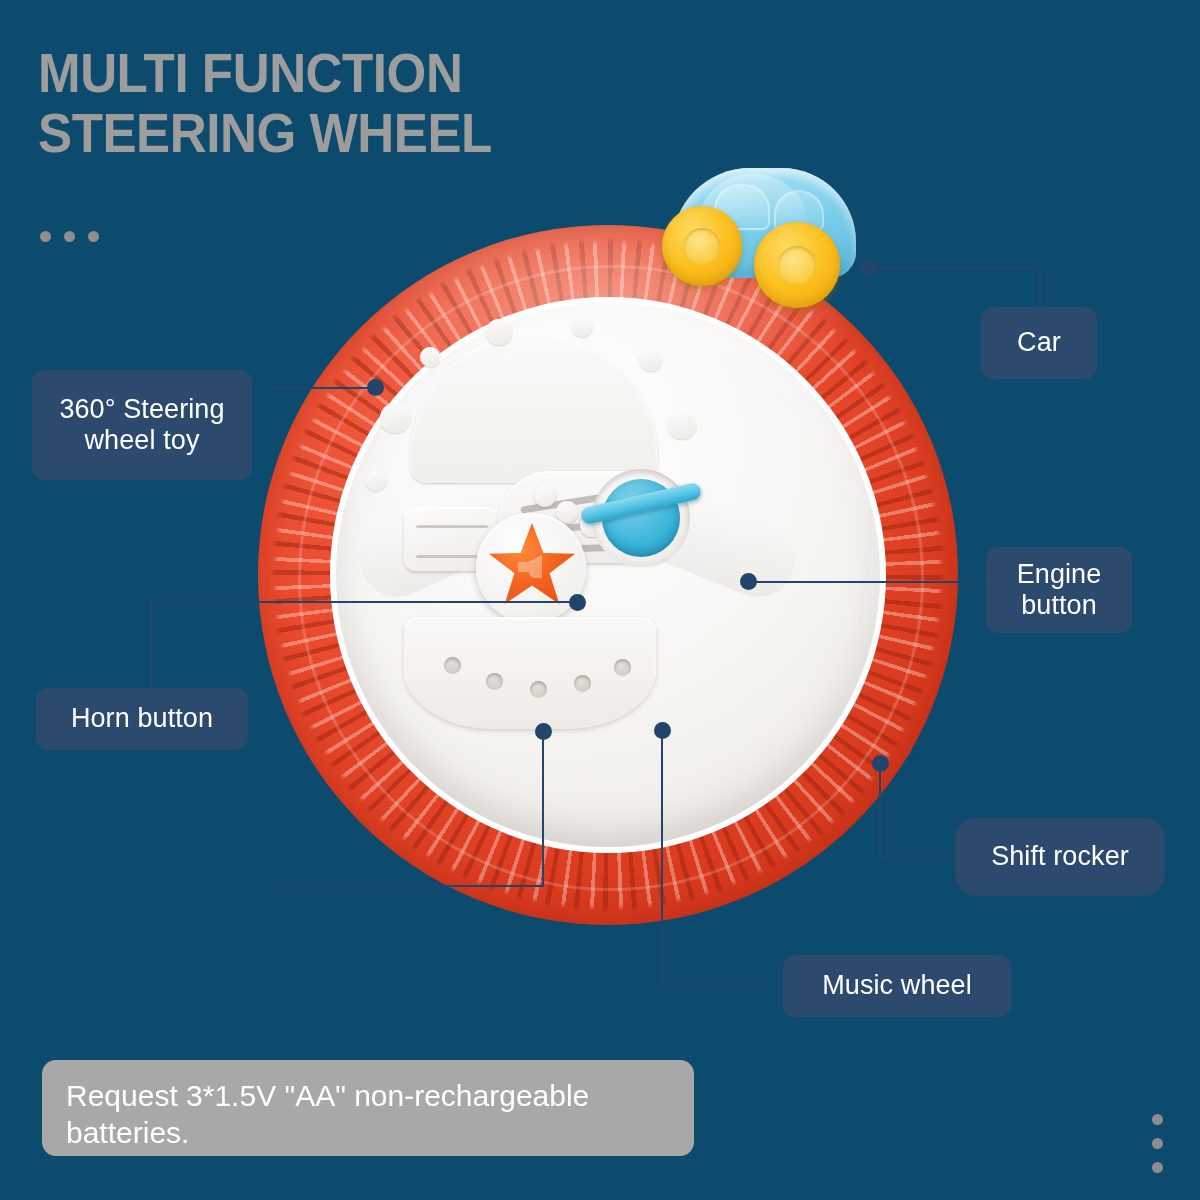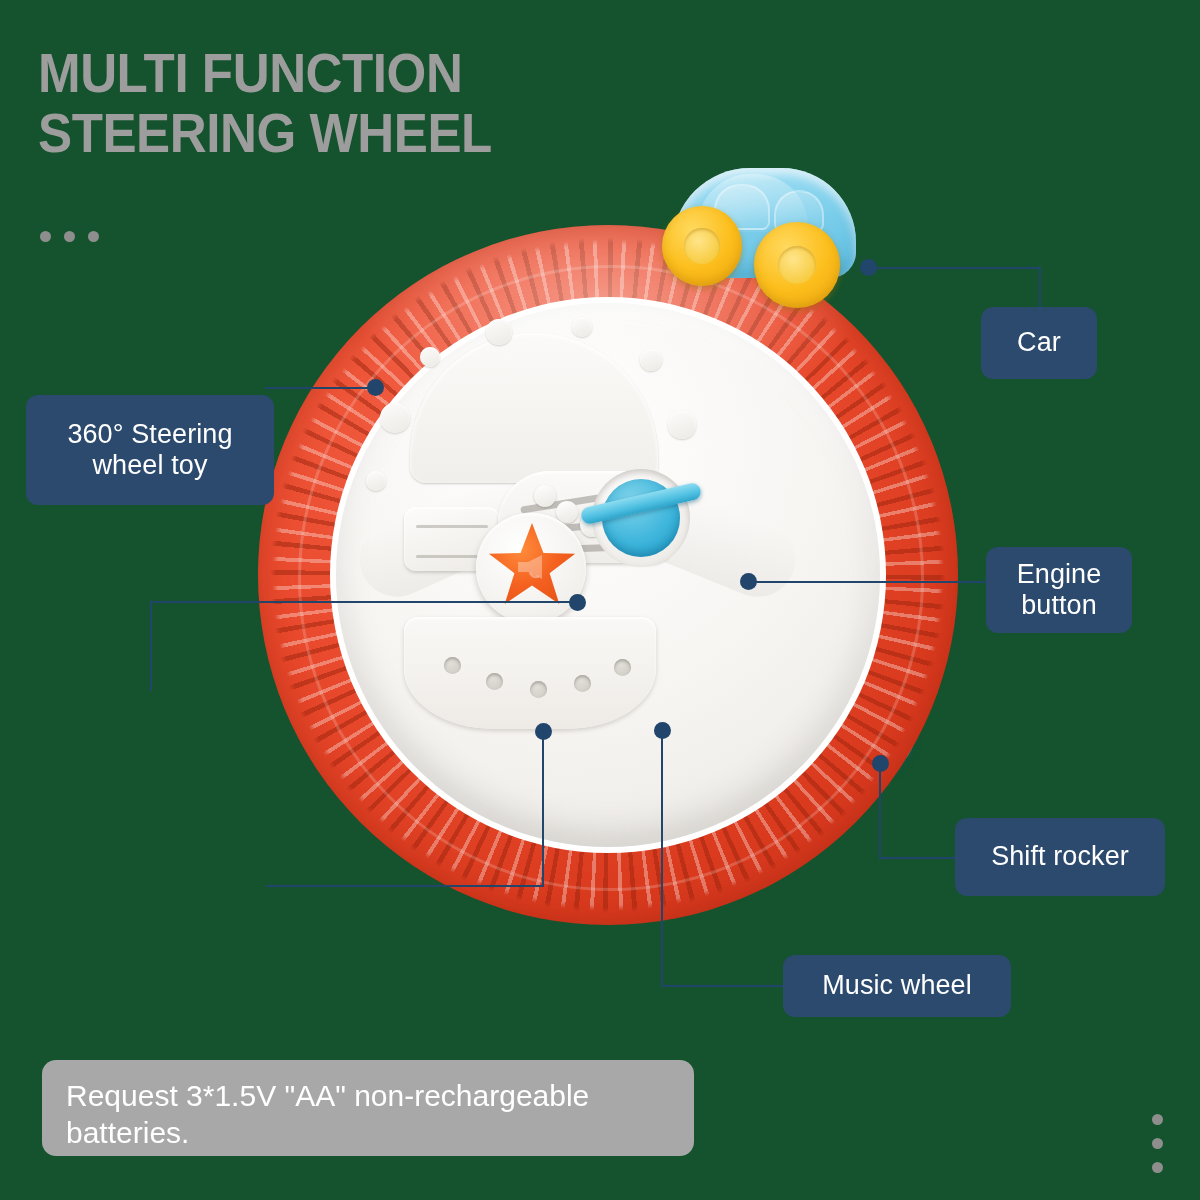--- a/index.html
+++ b/index.html
@@ -4,21 +4,21 @@
 <style>
   html, body {
     margin: 0;
     padding: 0;
     background: #ffffff;
   }
   #page {
     position: relative;
     width: 1200px;
     height: 1200px;
-    background: #14532d;
+    background: #0c4a6e;
     overflow: hidden;
     font-family: "Liberation Sans", sans-serif;
   }
 
   
   #title {
     position: absolute;
     left: 38px;
     top: 44px;
     width: 640px;
@@ -550,30 +550,31 @@
   <div class="line h" style="left:879px; top:857px; width:78px;"></div>
 
   <div class="enddot" style="left:535px; top:723px;"></div>
   <div class="line v" style="left:542px; top:731px; height:155px;"></div>
   <div class="line h" style="left:266px; top:885px; width:278px;"></div>
 
   <div class="enddot" style="left:654px; top:722px;"></div>
   <div class="line v" style="left:661px; top:730px; height:257px;"></div>
   <div class="line h" style="left:661px; top:985px; width:123px;"></div>
 
-  <div class="label" style="left:26px; top:370px; width:248px; height:110px;margin-top:25px;">360° Steering
+  <div class="label" style="left:32px; top:370px; width:220px; height:110px;">360° Steering
 wheel toy</div>
 
   <div class="label" style="left:986px; top:547px; width:146px; height:86px;">Engine
 button</div>
 
   <div class="label" style="left:981px; top:307px; width:116px; height:72px;">Car</div>
 
-
-  <div class="label" style="left:955px; top:818px; width:210px; height:78px;">Shift rocker</div>
+  <div class="label" style="left:36px; top:688px; width:212px; height:62px;">Horn button</div>
+
+  <div class="label" style="left:955px; top:818px; width:210px; height:78px;border-radius:21px;">Shift rocker</div>
 
 
   <div class="label" style="left:783px; top:955px; width:228px; height:62px;">Music wheel</div>
 
   <div id="battery-note">Request 3*1.5V "AA" non-rechargeable
 batteries.</div>
 
 </div>
 
 </body></html>

